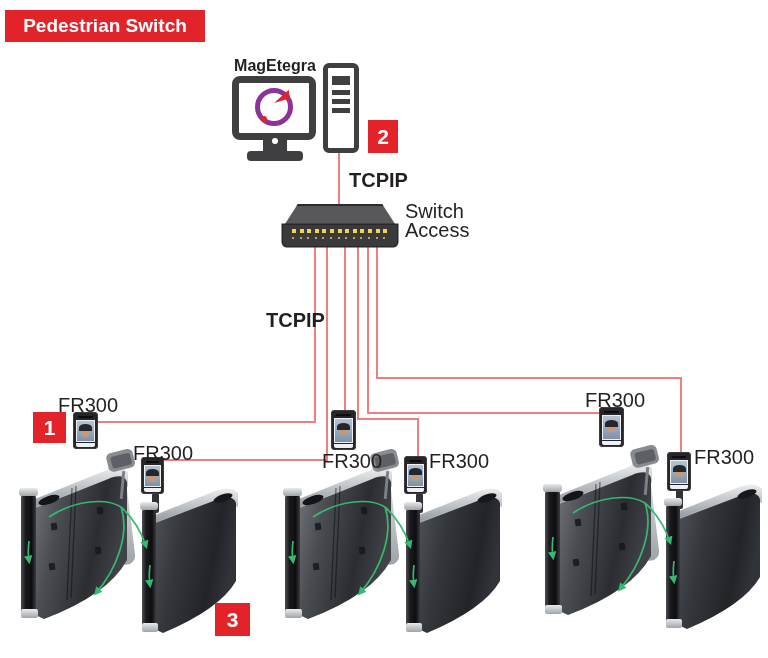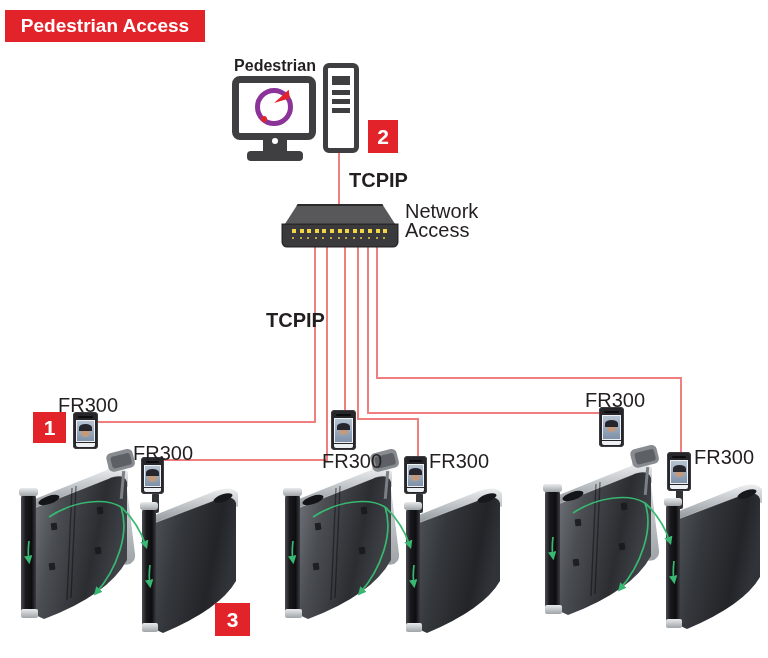--- a/index.html
+++ b/index.html
@@ -58,21 +58,21 @@
 
   
   .gate-pair{position:absolute;width:232px;height:206px;}
   .gate-pair svg{width:100%;height:100%;overflow:visible;}
 </style>
 </head>
 <body>
 
 <div class="stage">
 
-  <div class="banner">Pedestrian Access</div>
+  <div class="banner">Pedestrian Switch</div>
 
   <div class="gate-pair" style="left:8px;top:443px;">
   <svg viewBox="0 0 230 206" xmlns="http://www.w3.org/2000/svg">
     <defs>
       <linearGradient id="gDeck" x1="0" y1="0" x2="0" y2="1">
         <stop offset="0" stop-color="#eceeef"></stop>
             <stop offset=".5" stop-color="#b9bec2"></stop>
             <stop offset="1" stop-color="#878c90"></stop>
       </linearGradient>
       <linearGradient id="gGlass" x1="0" y1="0" x2="1" y2=".3">
@@ -313,21 +313,21 @@
   <div class="rl" style="left:344px;top:245px;width:2px;height:167px;"></div>
   <div class="rl" style="left:357px;top:245px;width:2px;height:175px;"></div>
   <div class="rl" style="left:357px;top:418px;width:62px;height:2px;"></div>
   <div class="rl" style="left:417px;top:420px;width:2px;height:38px;"></div>
   <div class="rl" style="left:367px;top:245px;width:2px;height:169px;"></div>
   <div class="rl" style="left:367px;top:412px;width:234px;height:2px;"></div>
   <div class="rl" style="left:376px;top:245px;width:2px;height:134px;"></div>
   <div class="rl" style="left:376px;top:377px;width:306px;height:2px;"></div>
   <div class="rl" style="left:680px;top:379px;width:2px;height:75px;"></div>
 
-  <div class="lbl bold center" style="left:225px;top:57px;width:100px;font-size:16px;">Pedestrian</div>
+  <div class="lbl bold center" style="left:225px;top:57px;width:100px;font-size:16px;">MagEtegra</div>
   <div class="monitor">
     <div class="logo-ring"></div>
     <div class="logo-needle"></div>
     <div class="logo-dot"></div>
   </div>
   <div class="mon-neck"></div>
   <div class="mon-dot"></div>
   <div class="mon-base"></div>
   <div class="tower">
     <div class="bar" style="top:8px;height:9px;"></div>
@@ -336,21 +336,21 @@
     <div class="bar" style="top:40px;height:5px;"></div>
   </div>
   <div class="badge" style="left:368px;top:120px;width:30px;height:33px;">2</div>
   <div class="lbl bold" style="left:349px;top:169px;">TCPIP</div>
 
   <div class="sw-top"></div>
   <div class="sw-front"></div>
   <div class="led1"></div>
   <div class="led2"></div>
   <div class="lbl" style="left:405px;top:202px;line-height:19px;">
-    <div>Network</div>
+    <div>Switch</div>
     <div>Access</div>
   </div>
   <div class="lbl bold" style="left:266px;top:309px;">TCPIP</div>
 
   <div class="fr-body" style="left:73px;top:412px;width:25px;height:37px;">
     <div class="fr-cam"></div>
       <div class="fr-screen"></div>
       <div class="fr-foot"></div>
     </div>
   <div class="lbl center" style="left:58px;top:394px;width:56px;">FR300</div>

